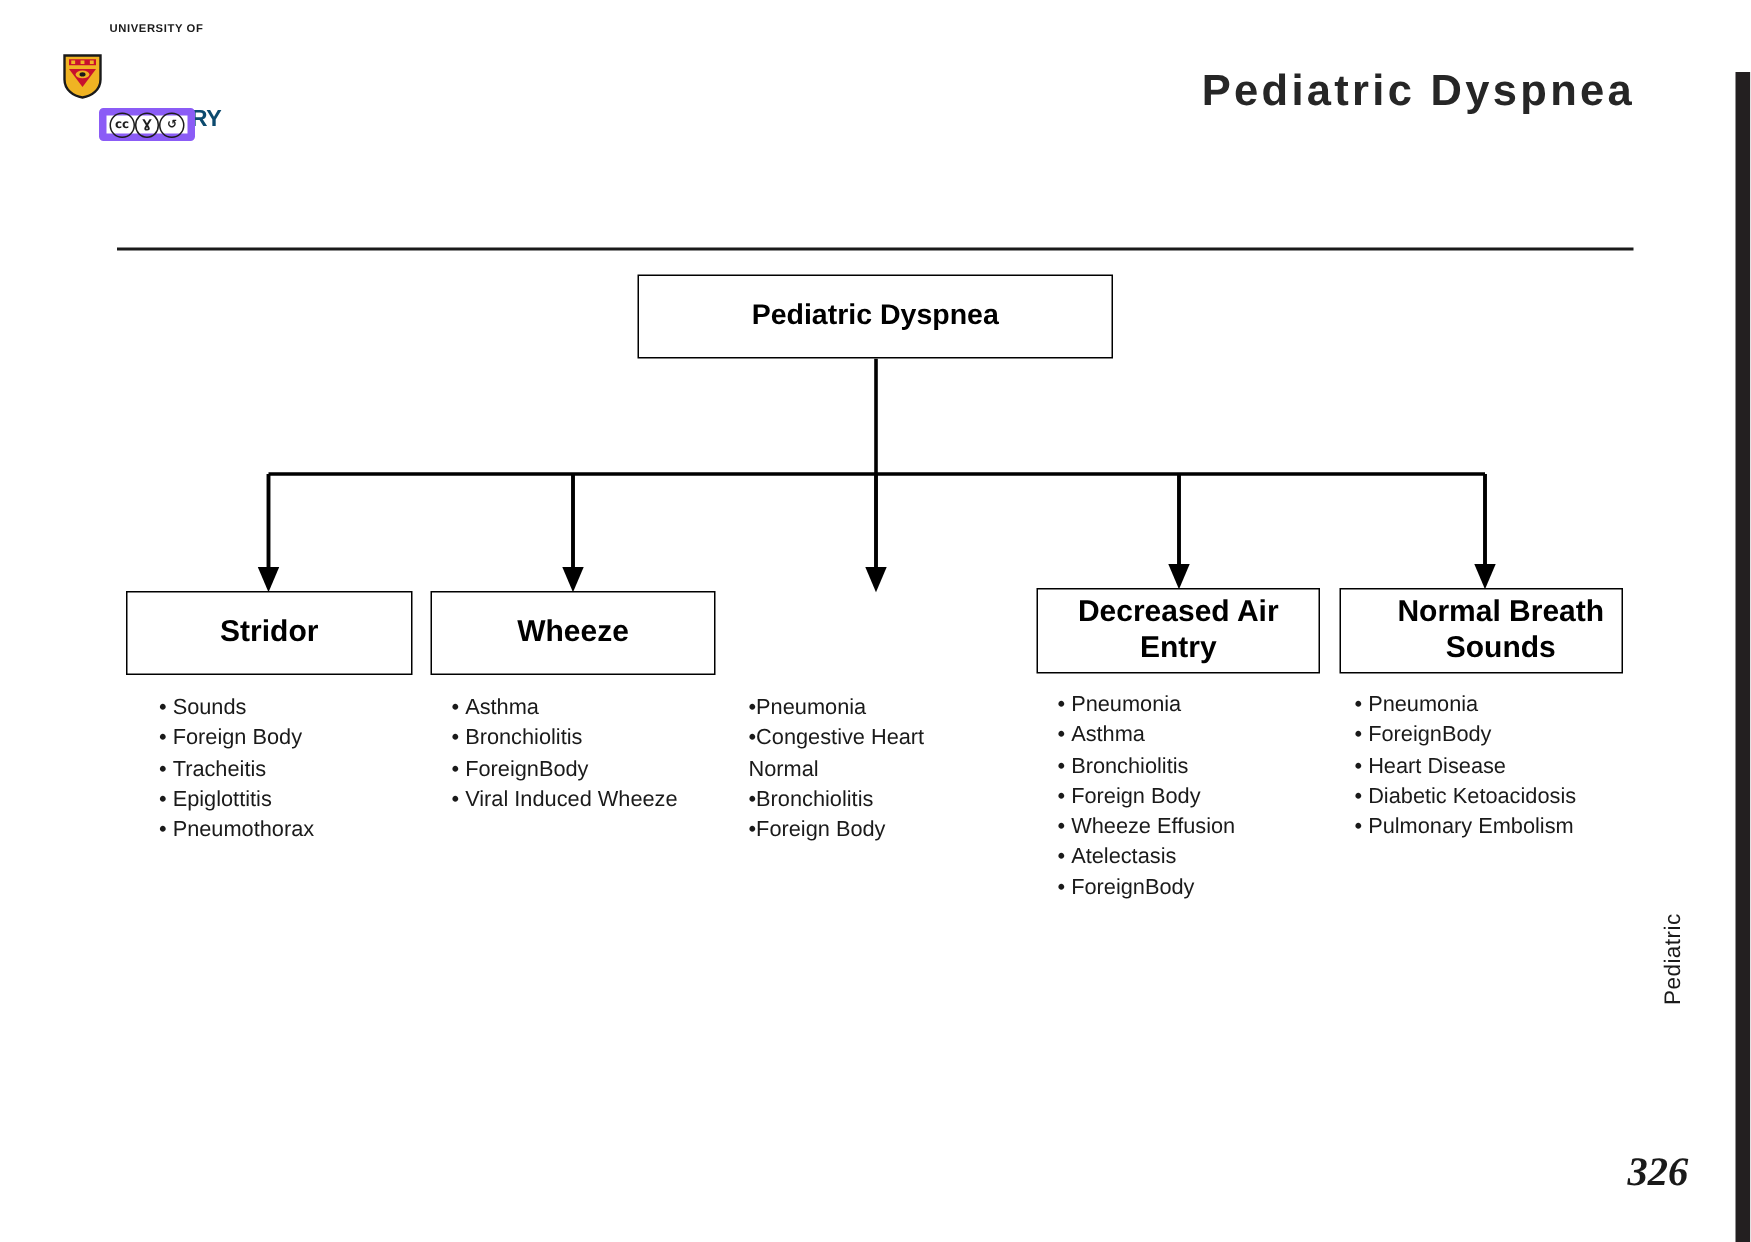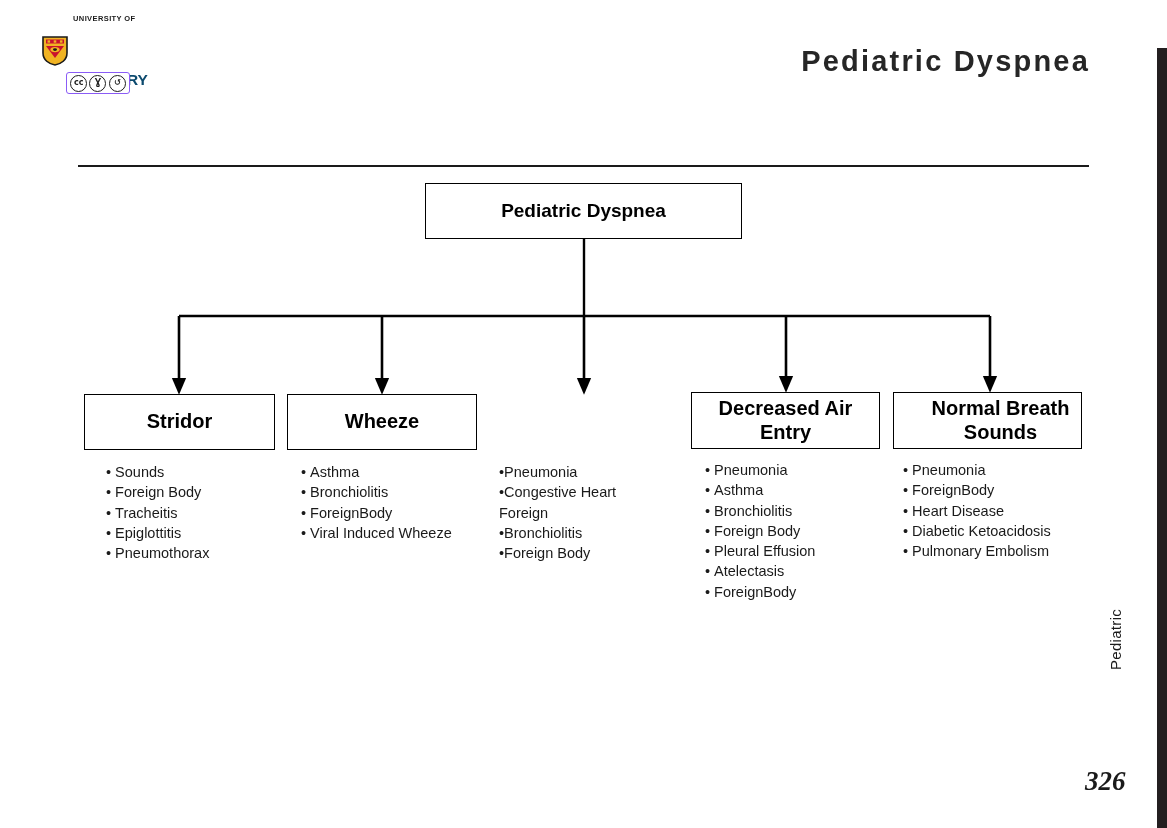--- a/index.html
+++ b/index.html
@@ -58,21 +58,21 @@
     color: #0c4a6e;
     margin-top: 1px;
   }
   #cc-badge {
     position: absolute;
     left: 24px;
     top: 36px;
     width: 64px;
     height: 22px;
     background: #ffffff;
-    border: 1px solid #8b5cf6;
+    border: 5px solid #8b5cf6;
     border-radius: 3px;
     display: flex;
     align-items: center;
     justify-content: space-around;
     padding: 0 2px;
     box-sizing: border-box;
   }
   .cc-glyph {
     width: 15px;
     height: 15px;
@@ -272,31 +272,31 @@
   <div class="bullet-col sp-wide" id="list-wheeze">
     <span class="b-item">Asthma</span>
     <span class="b-item">Bronchiolitis</span>
     <span class="b-item">ForeignBody</span>
     <span class="b-item">Viral Induced Wheeze</span>
   </div>
 
   <div class="bullet-col sp-tight" id="list-crackles">
     <span class="b-item">Pneumonia</span>
     <span class="b-item">Congestive Heart</span>
-    <span class="b-cont">Foreign</span>
+    <span class="b-cont">Normal</span>
     <span class="b-item">Bronchiolitis</span>
     <span class="b-item">Foreign Body</span>
   </div>
 
   <div class="bullet-col sp-wide" id="list-dae">
     <span class="b-item">Pneumonia</span>
     <span class="b-item">Asthma</span>
     <span class="b-item">Bronchiolitis</span>
     <span class="b-item">Foreign Body</span>
-    <span class="b-item">Pleural Effusion</span>
+    <span class="b-item">Wheeze Effusion</span>
     <span class="b-item">Atelectasis</span>
     <span class="b-item">ForeignBody</span>
   </div>
 
   <div class="bullet-col sp-wide" id="list-nbs">
     <span class="b-item">Pneumonia</span>
     <span class="b-item">ForeignBody</span>
     <span class="b-item">Heart Disease</span>
     <span class="b-item">Diabetic Ketoacidosis</span>
     <span class="b-item">Pulmonary Embolism</span>

